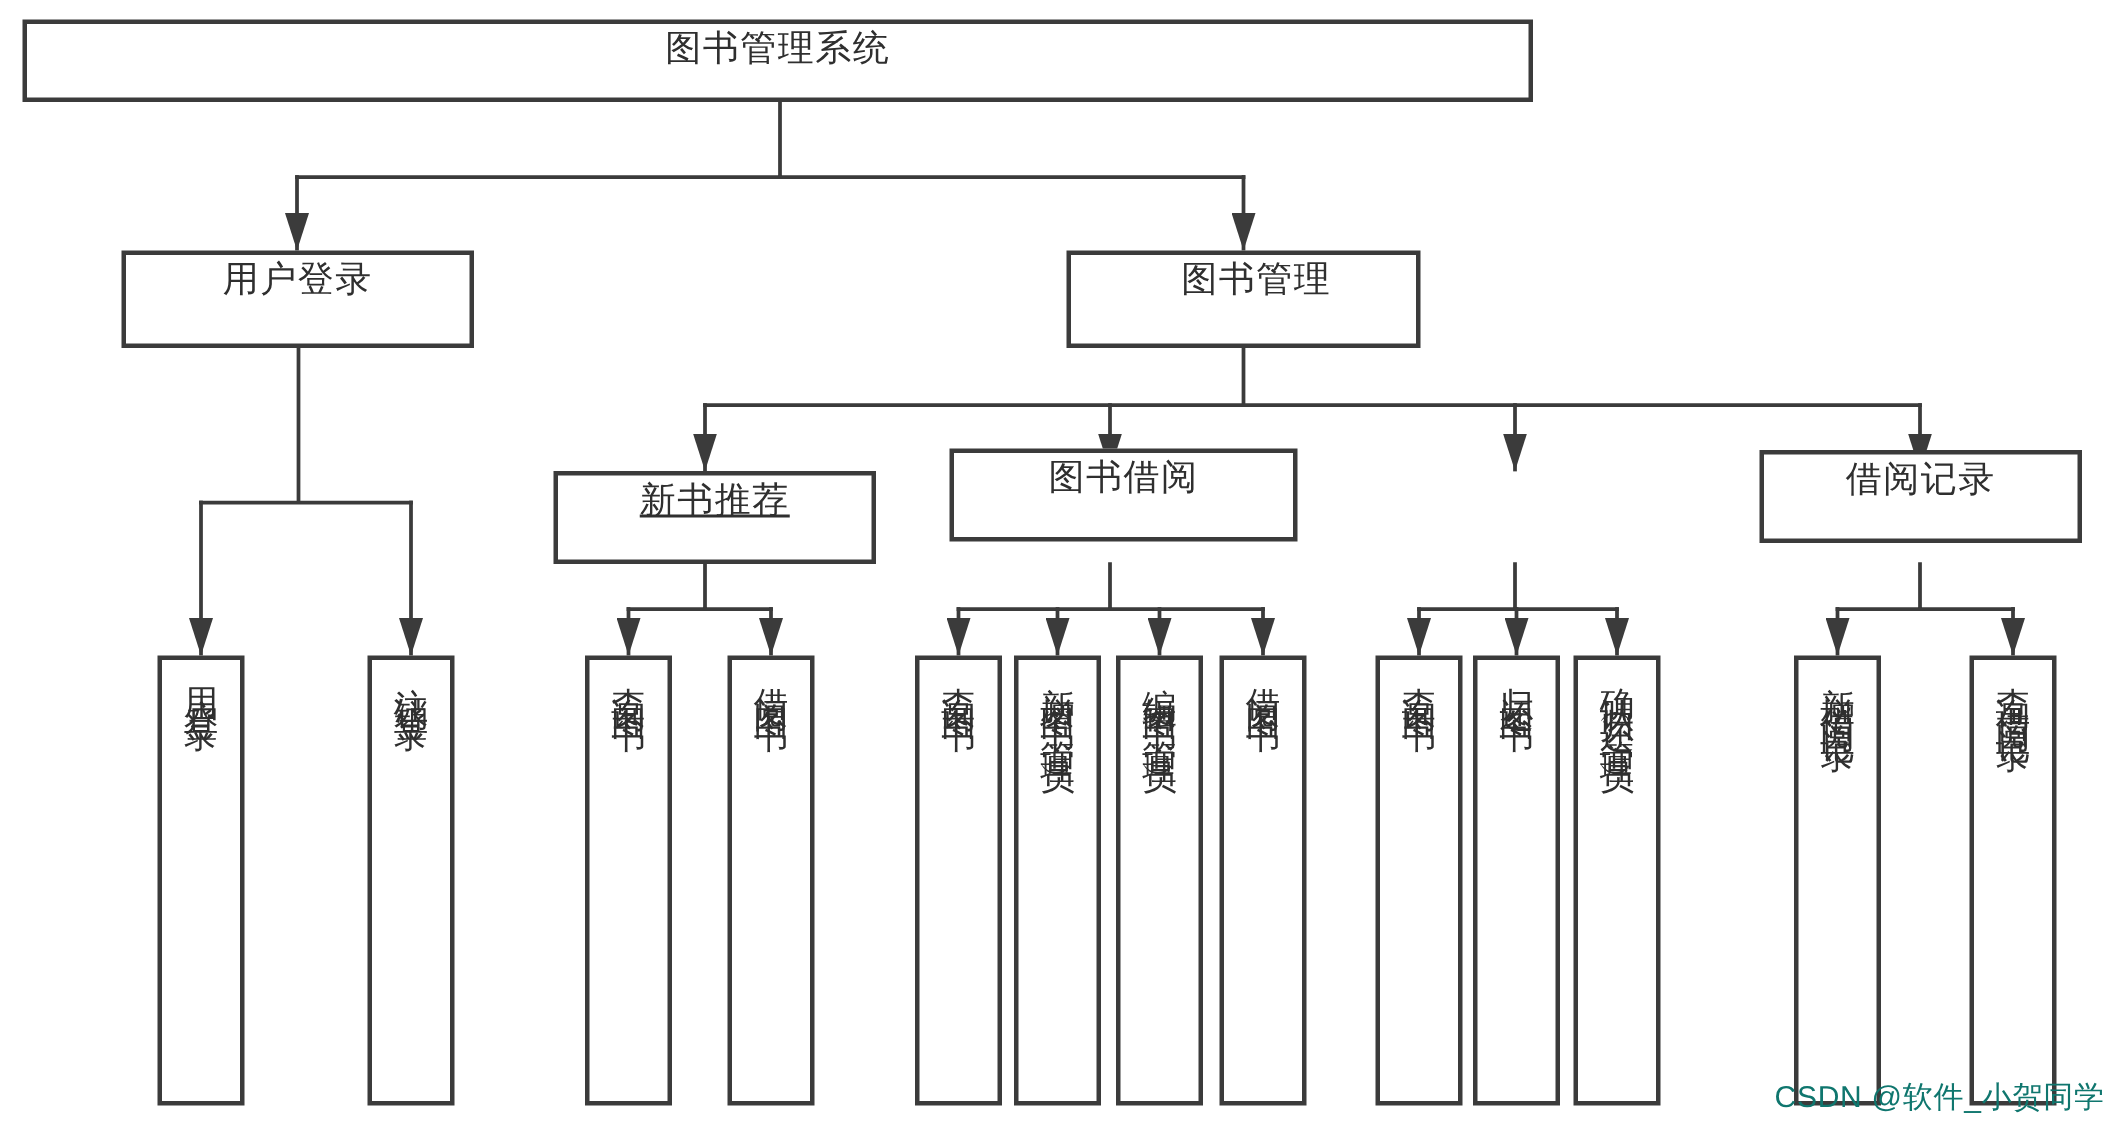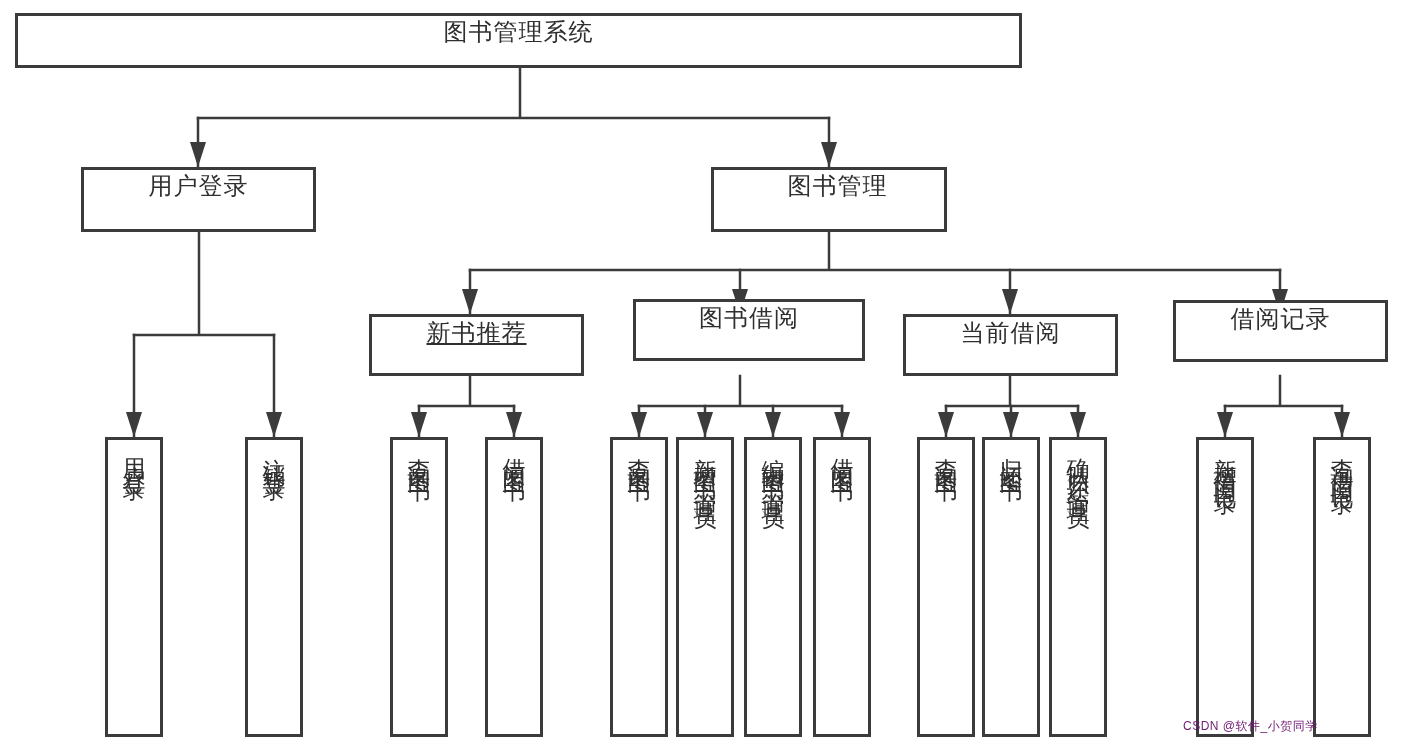--- a/index.html
+++ b/index.html
@@ -33,22 +33,22 @@
     text-orientation: mixed;
     font-size: 23px;
     line-height: 1;
     letter-spacing: 7px;
     white-space: nowrap;
   }
   .watermark {
     position: absolute;
     left: 1183px;
     top: 718px;
-    font-size: 12px;
-    color: #701a75;
+    font-size: 20px;
+    color: #0f766e;
     letter-spacing: 0.5px;
     white-space: nowrap;
     z-index: 5;
   }
 </style>
 </head>
 <body>
 
 <div class="canvas">
 
@@ -103,23 +103,20 @@
   <div class="box" style="left:711px; top:167px; width:236px; height:65px;padding-left:17px;">
     <span class="h-label">图书管理</span>
   </div>
 
   <div class="box" style="left:369px; top:314px; width:215px; height:62px;text-decoration:underline;">
     <span class="h-label">新书推荐</span>
   </div>
   <div class="box" style="left:633px; top:299px; width:232px; height:62px;">
     <span class="h-label">图书借阅</span>
   </div>
-  <div class="box" style="left:903px; top:314px; width:215px; height:62px;">
-    <span class="h-label">当前借阅</span>
-  </div>
   <div class="box" style="left:1173px; top:300px; width:215px; height:62px;">
     <span class="h-label">借阅记录</span>
   </div>
 
   <div class="box" style="left:105px; top:437px; width:58px; height:300px;">
     <span class="v-label">用户登录</span>
   </div>
   <div class="box" style="left:245px; top:437px; width:58px; height:300px;">
     <span class="v-label">注销登录</span>
   </div>

